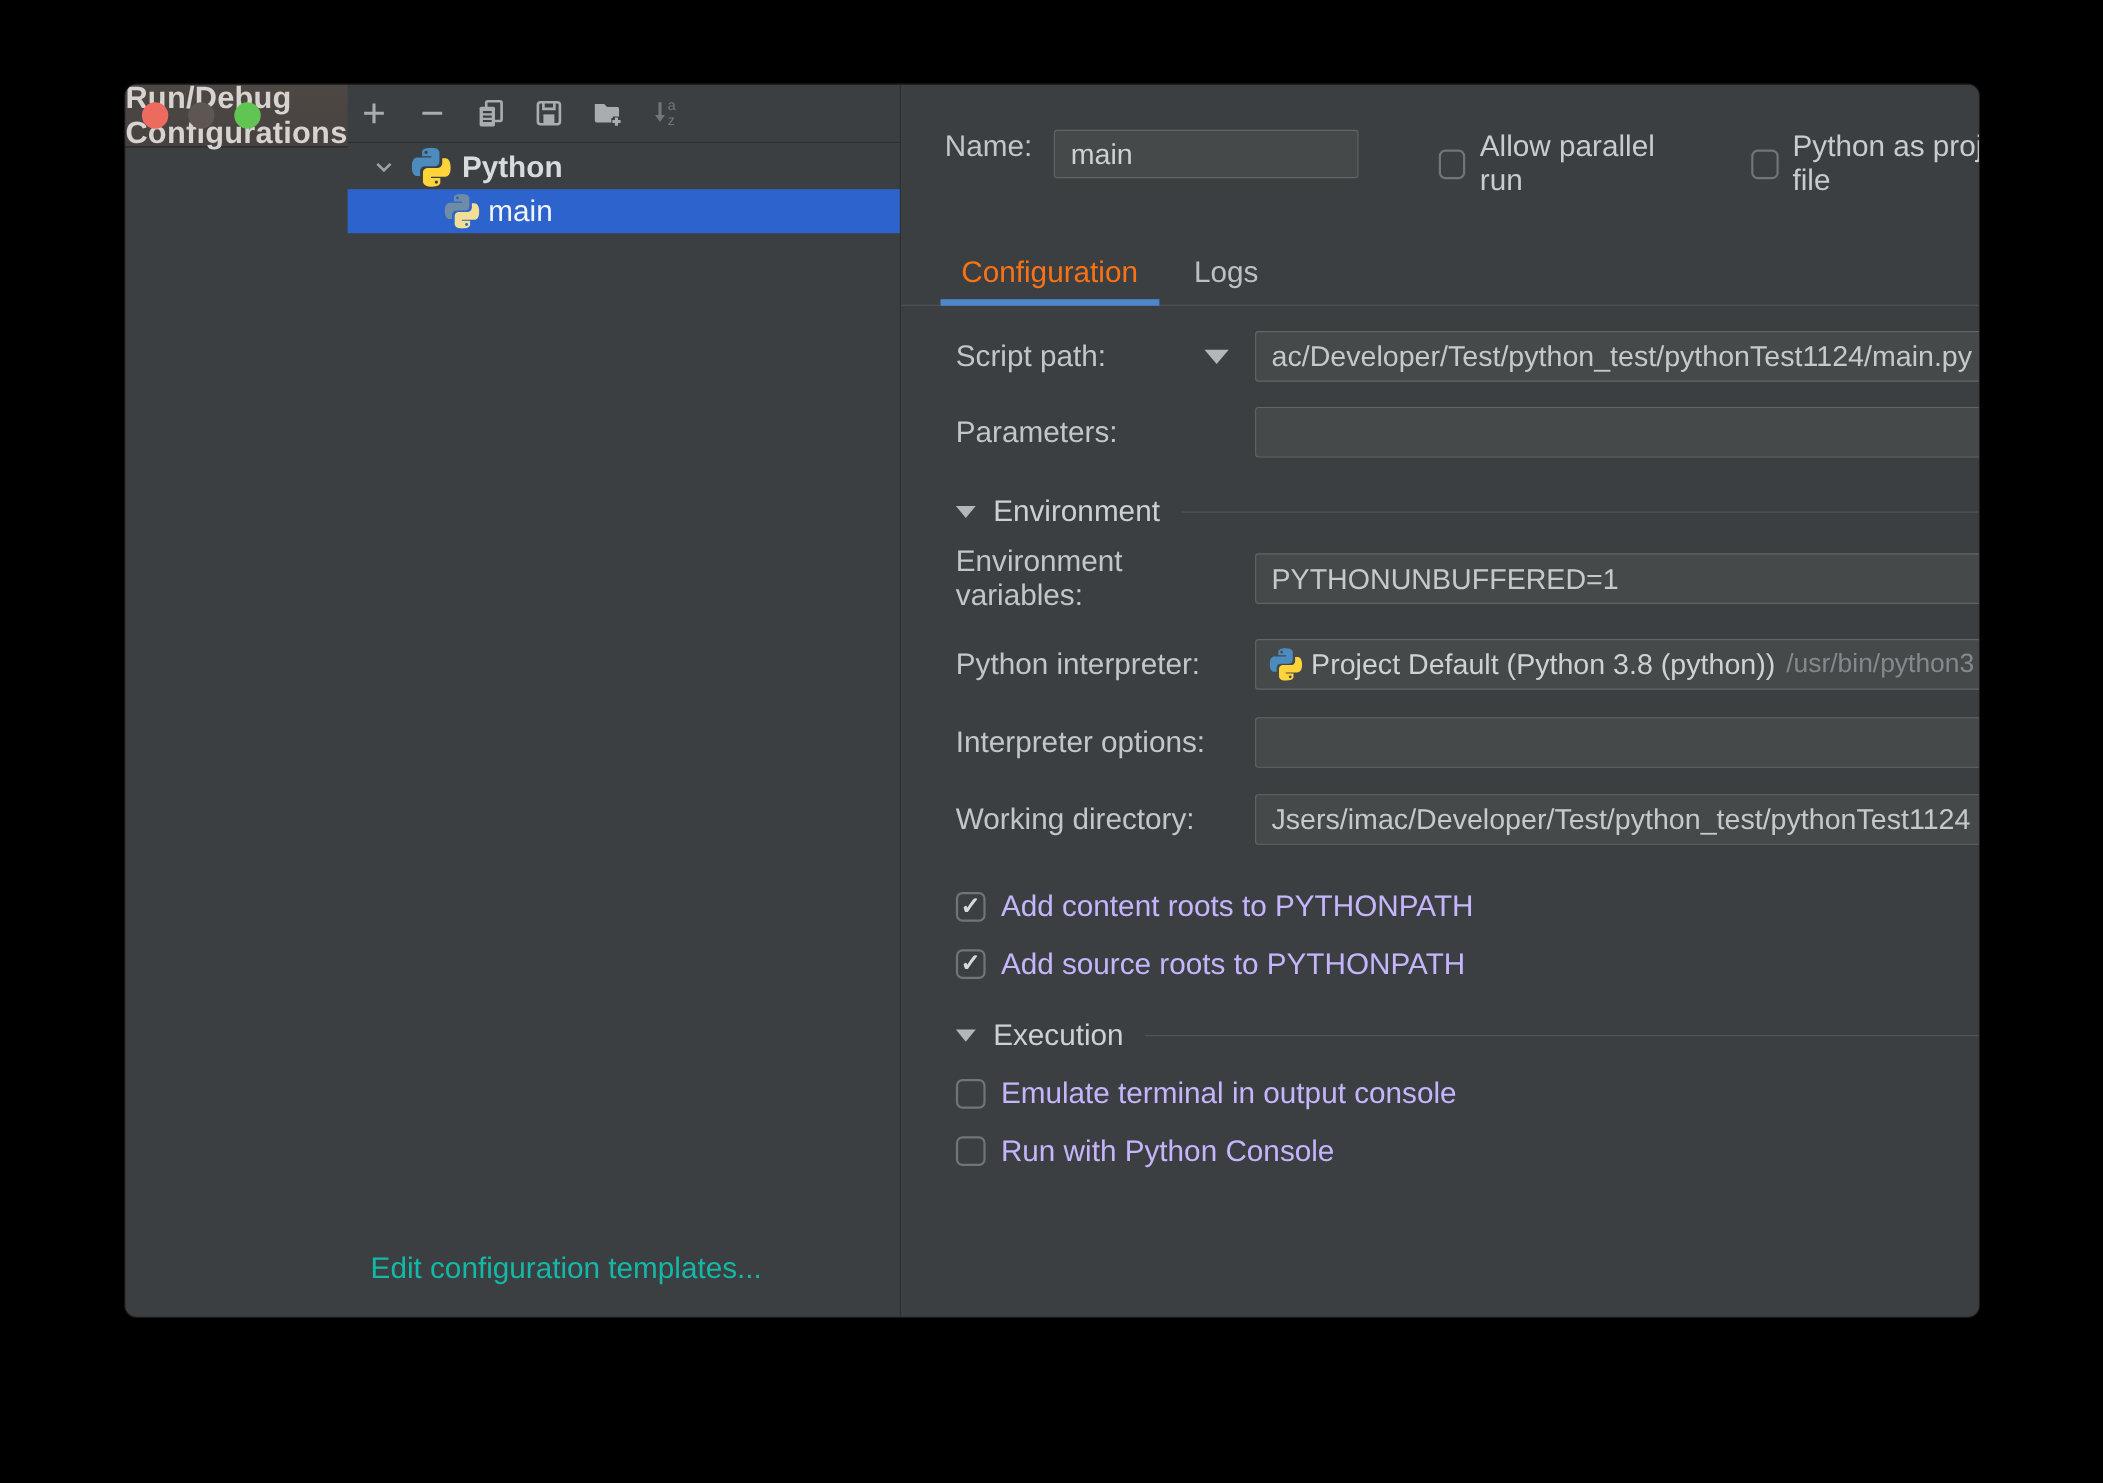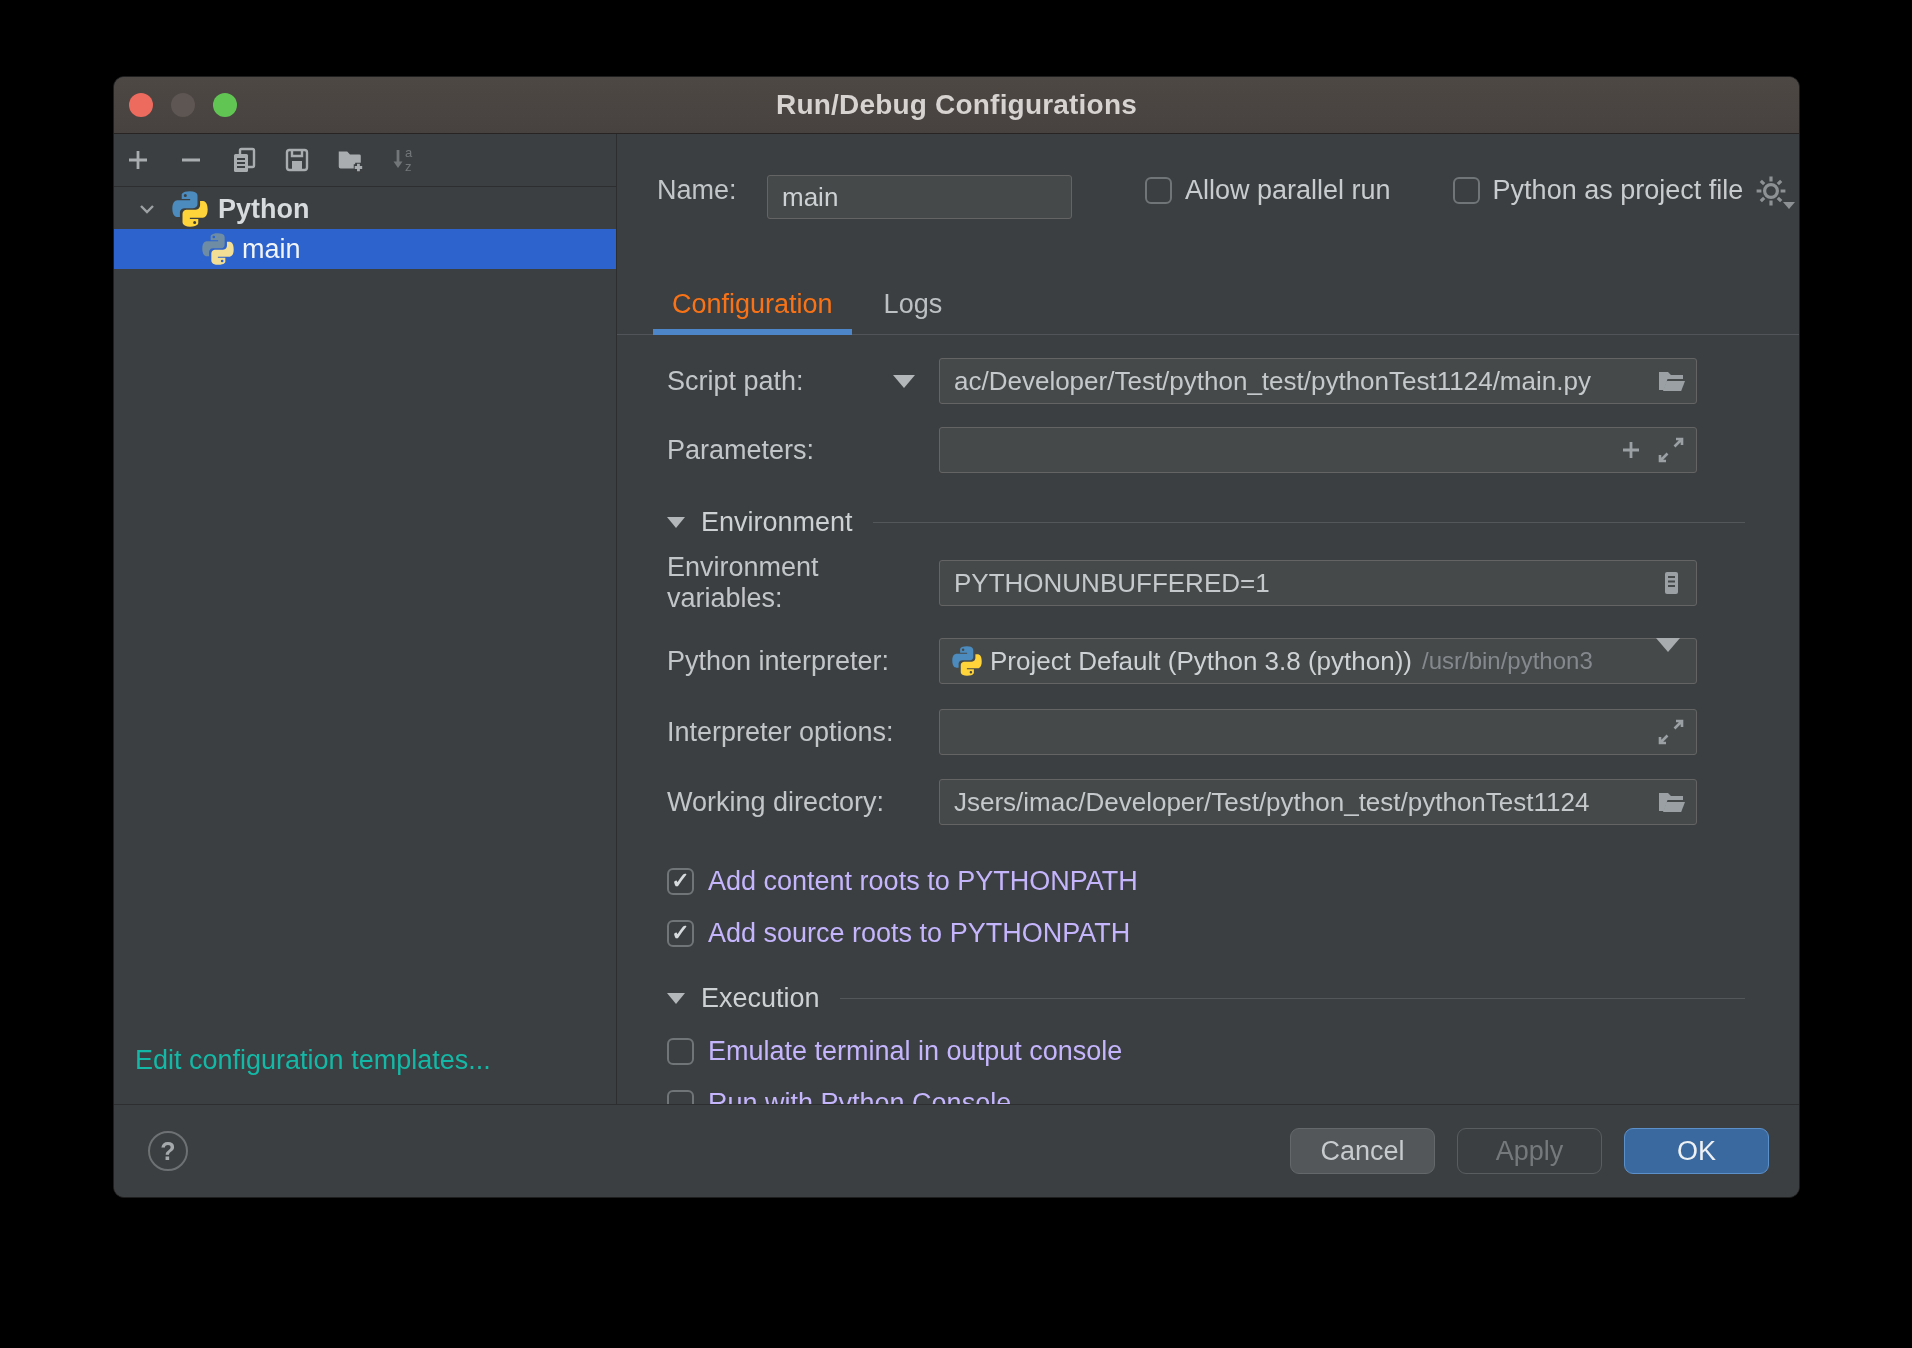--- a/index.html
+++ b/index.html
@@ -1,20 +1,20 @@
 <!DOCTYPE html>
 <html><head>
 <meta charset="utf-8">
 <style>
   html,body{margin:0;padding:0;background:#000;}
   .stage{position:relative;width:1912px;height:1348px;background:#000;overflow:hidden;
          font-family:"Liberation Sans",sans-serif;-webkit-font-smoothing:antialiased;}
   .dialog{position:absolute;left:113px;top:76px;width:1687px;height:1122px;
           background:#3c3f41;border-radius:11px;box-shadow:0 30px 80px rgba(0,0,0,.75);
-          display:flex;flex-direction:column;overflow:hidden;border:1px solid #1e1e1e;box-sizing:border-box;}
+          display:flex;flex-direction:row;overflow:hidden;border:1px solid #1e1e1e;box-sizing:border-box;}
   
   .titlebar{height:56px;flex:0 0 56px;background:linear-gradient(#4e4844,#474140);
             border-bottom:1px solid #282424;position:relative;display:flex;align-items:center;justify-content:center;}
   .traffic{position:absolute;left:15px;top:0;height:56px;display:flex;align-items:center;gap:18px;}
   .tl{width:24px;height:24px;border-radius:50%;}
   .tl.red{background:#ed6a5e;}
   .tl.gray{background:#5d5652;}
   .tl.green{background:#61c554;}
   .win-title{font-size:28px;font-weight:bold;color:#d6d3d1;letter-spacing:.2px;}
   

